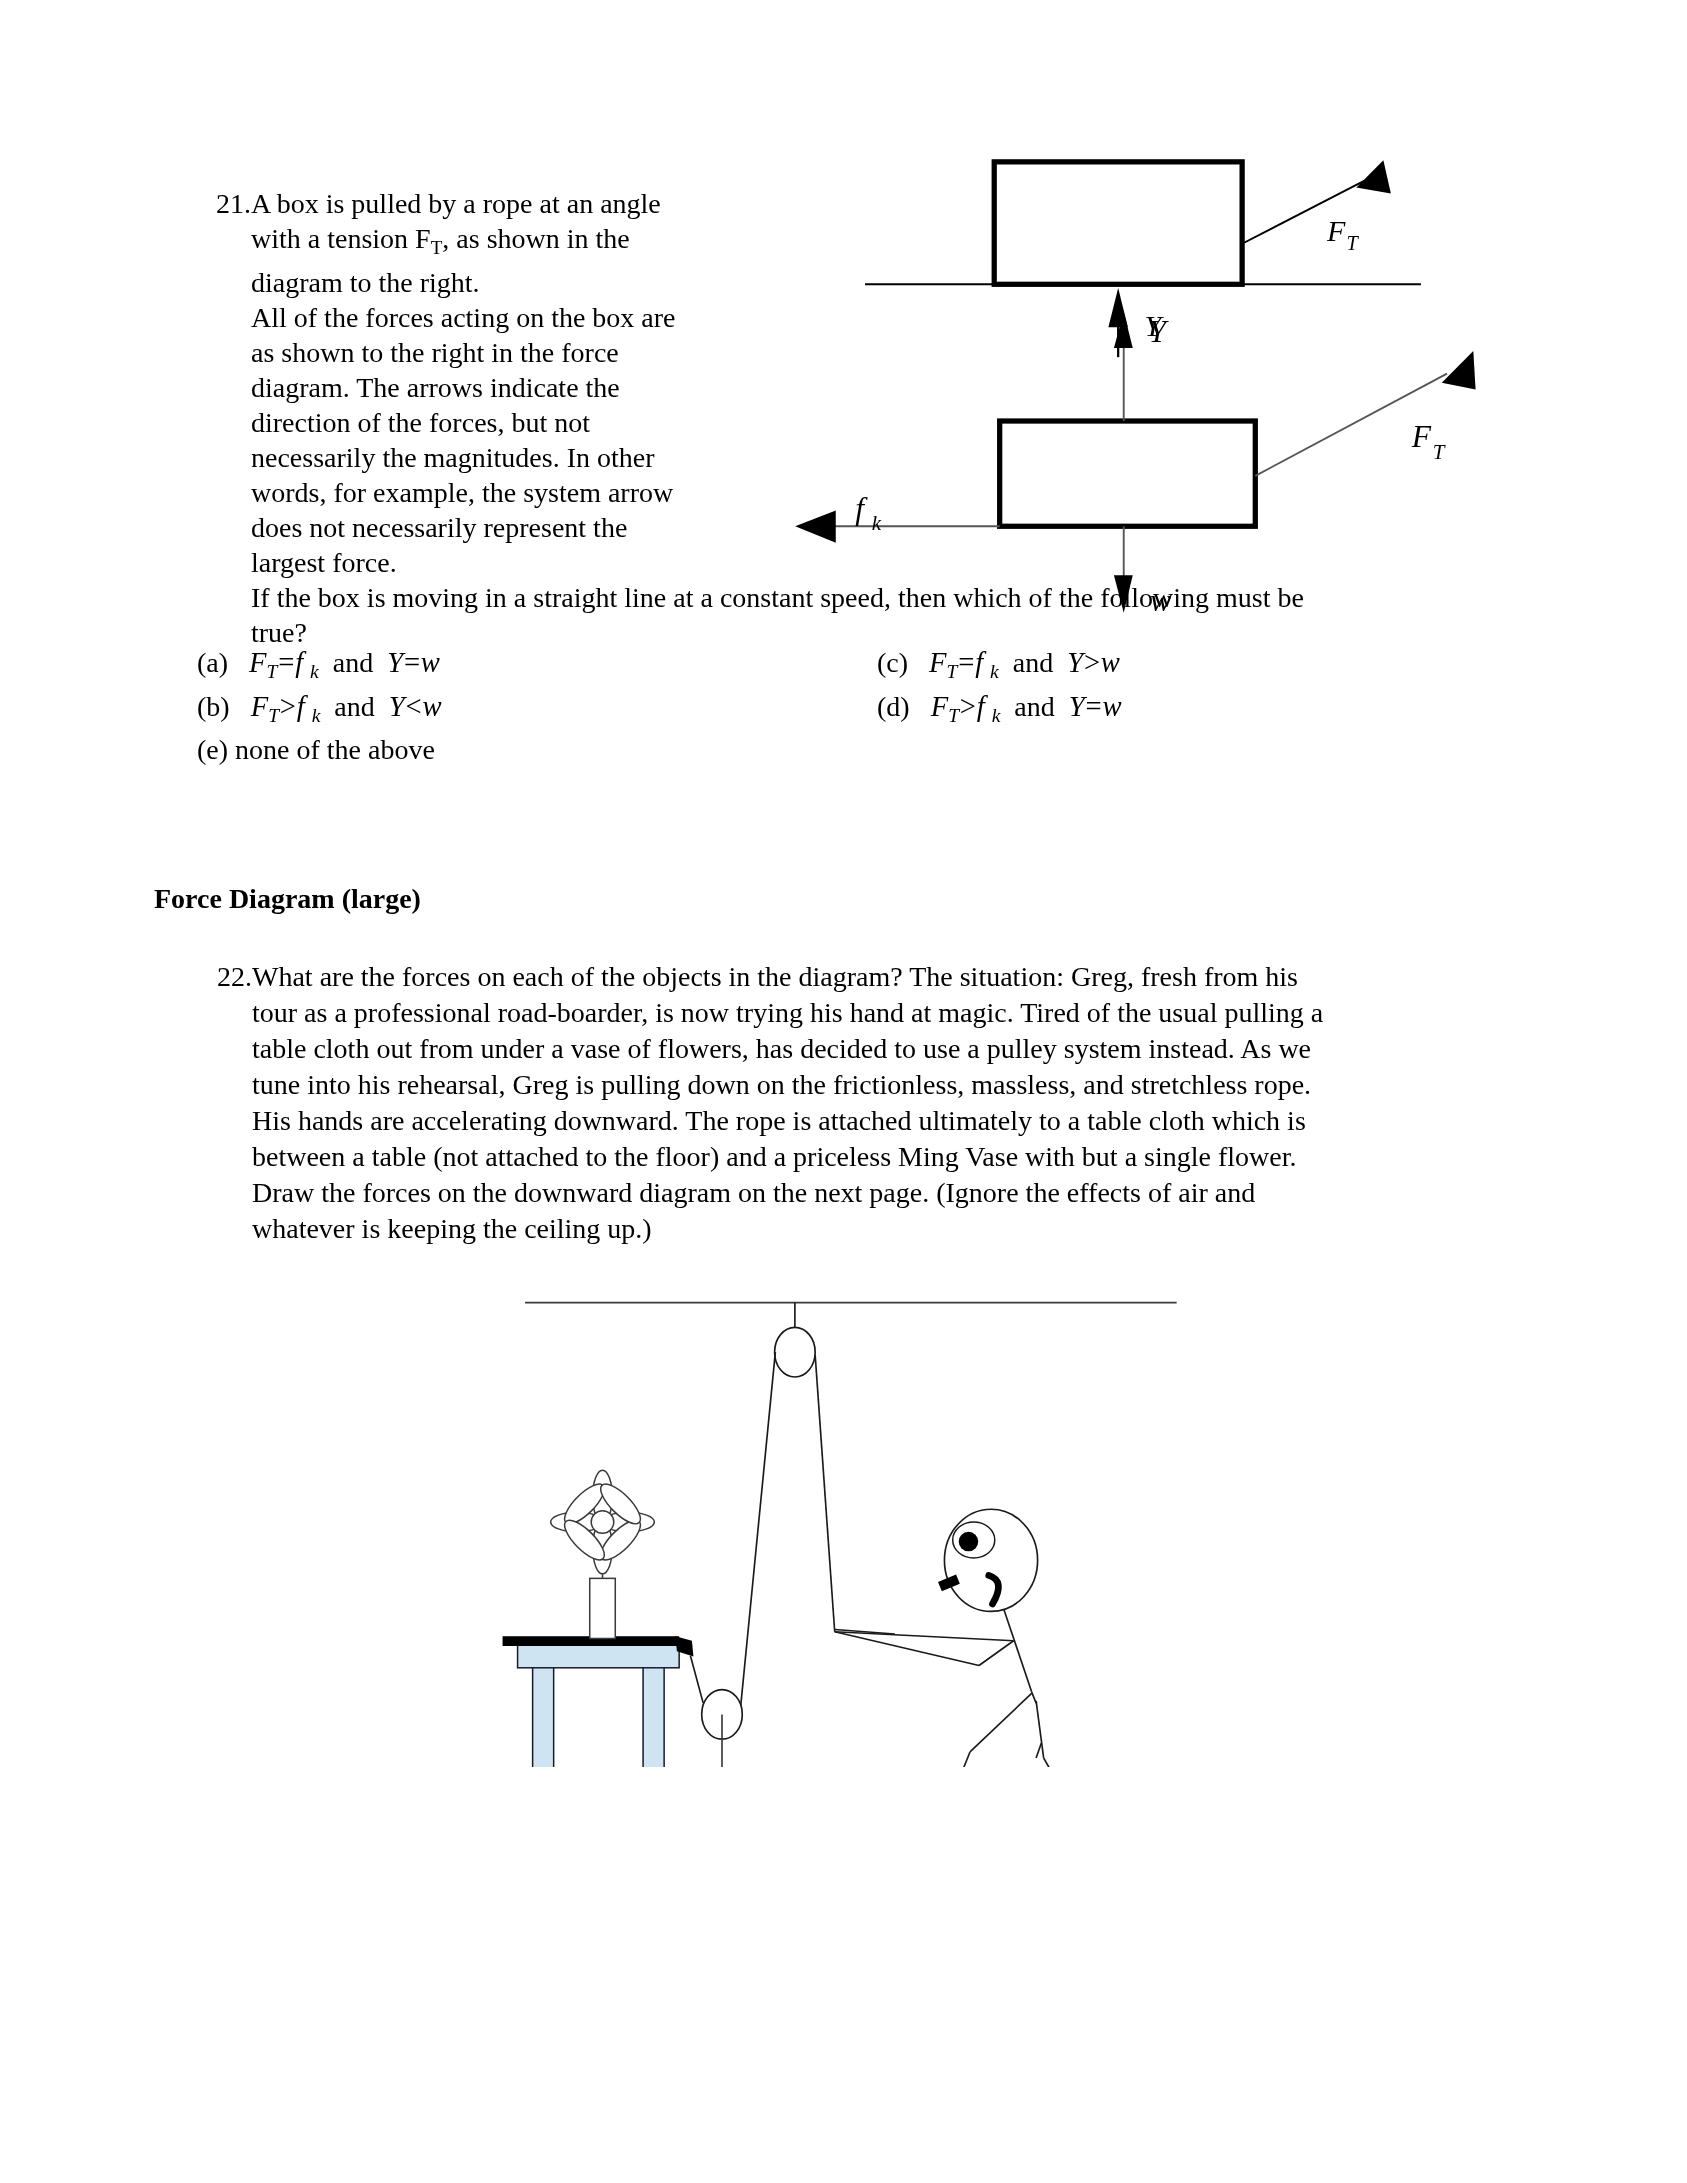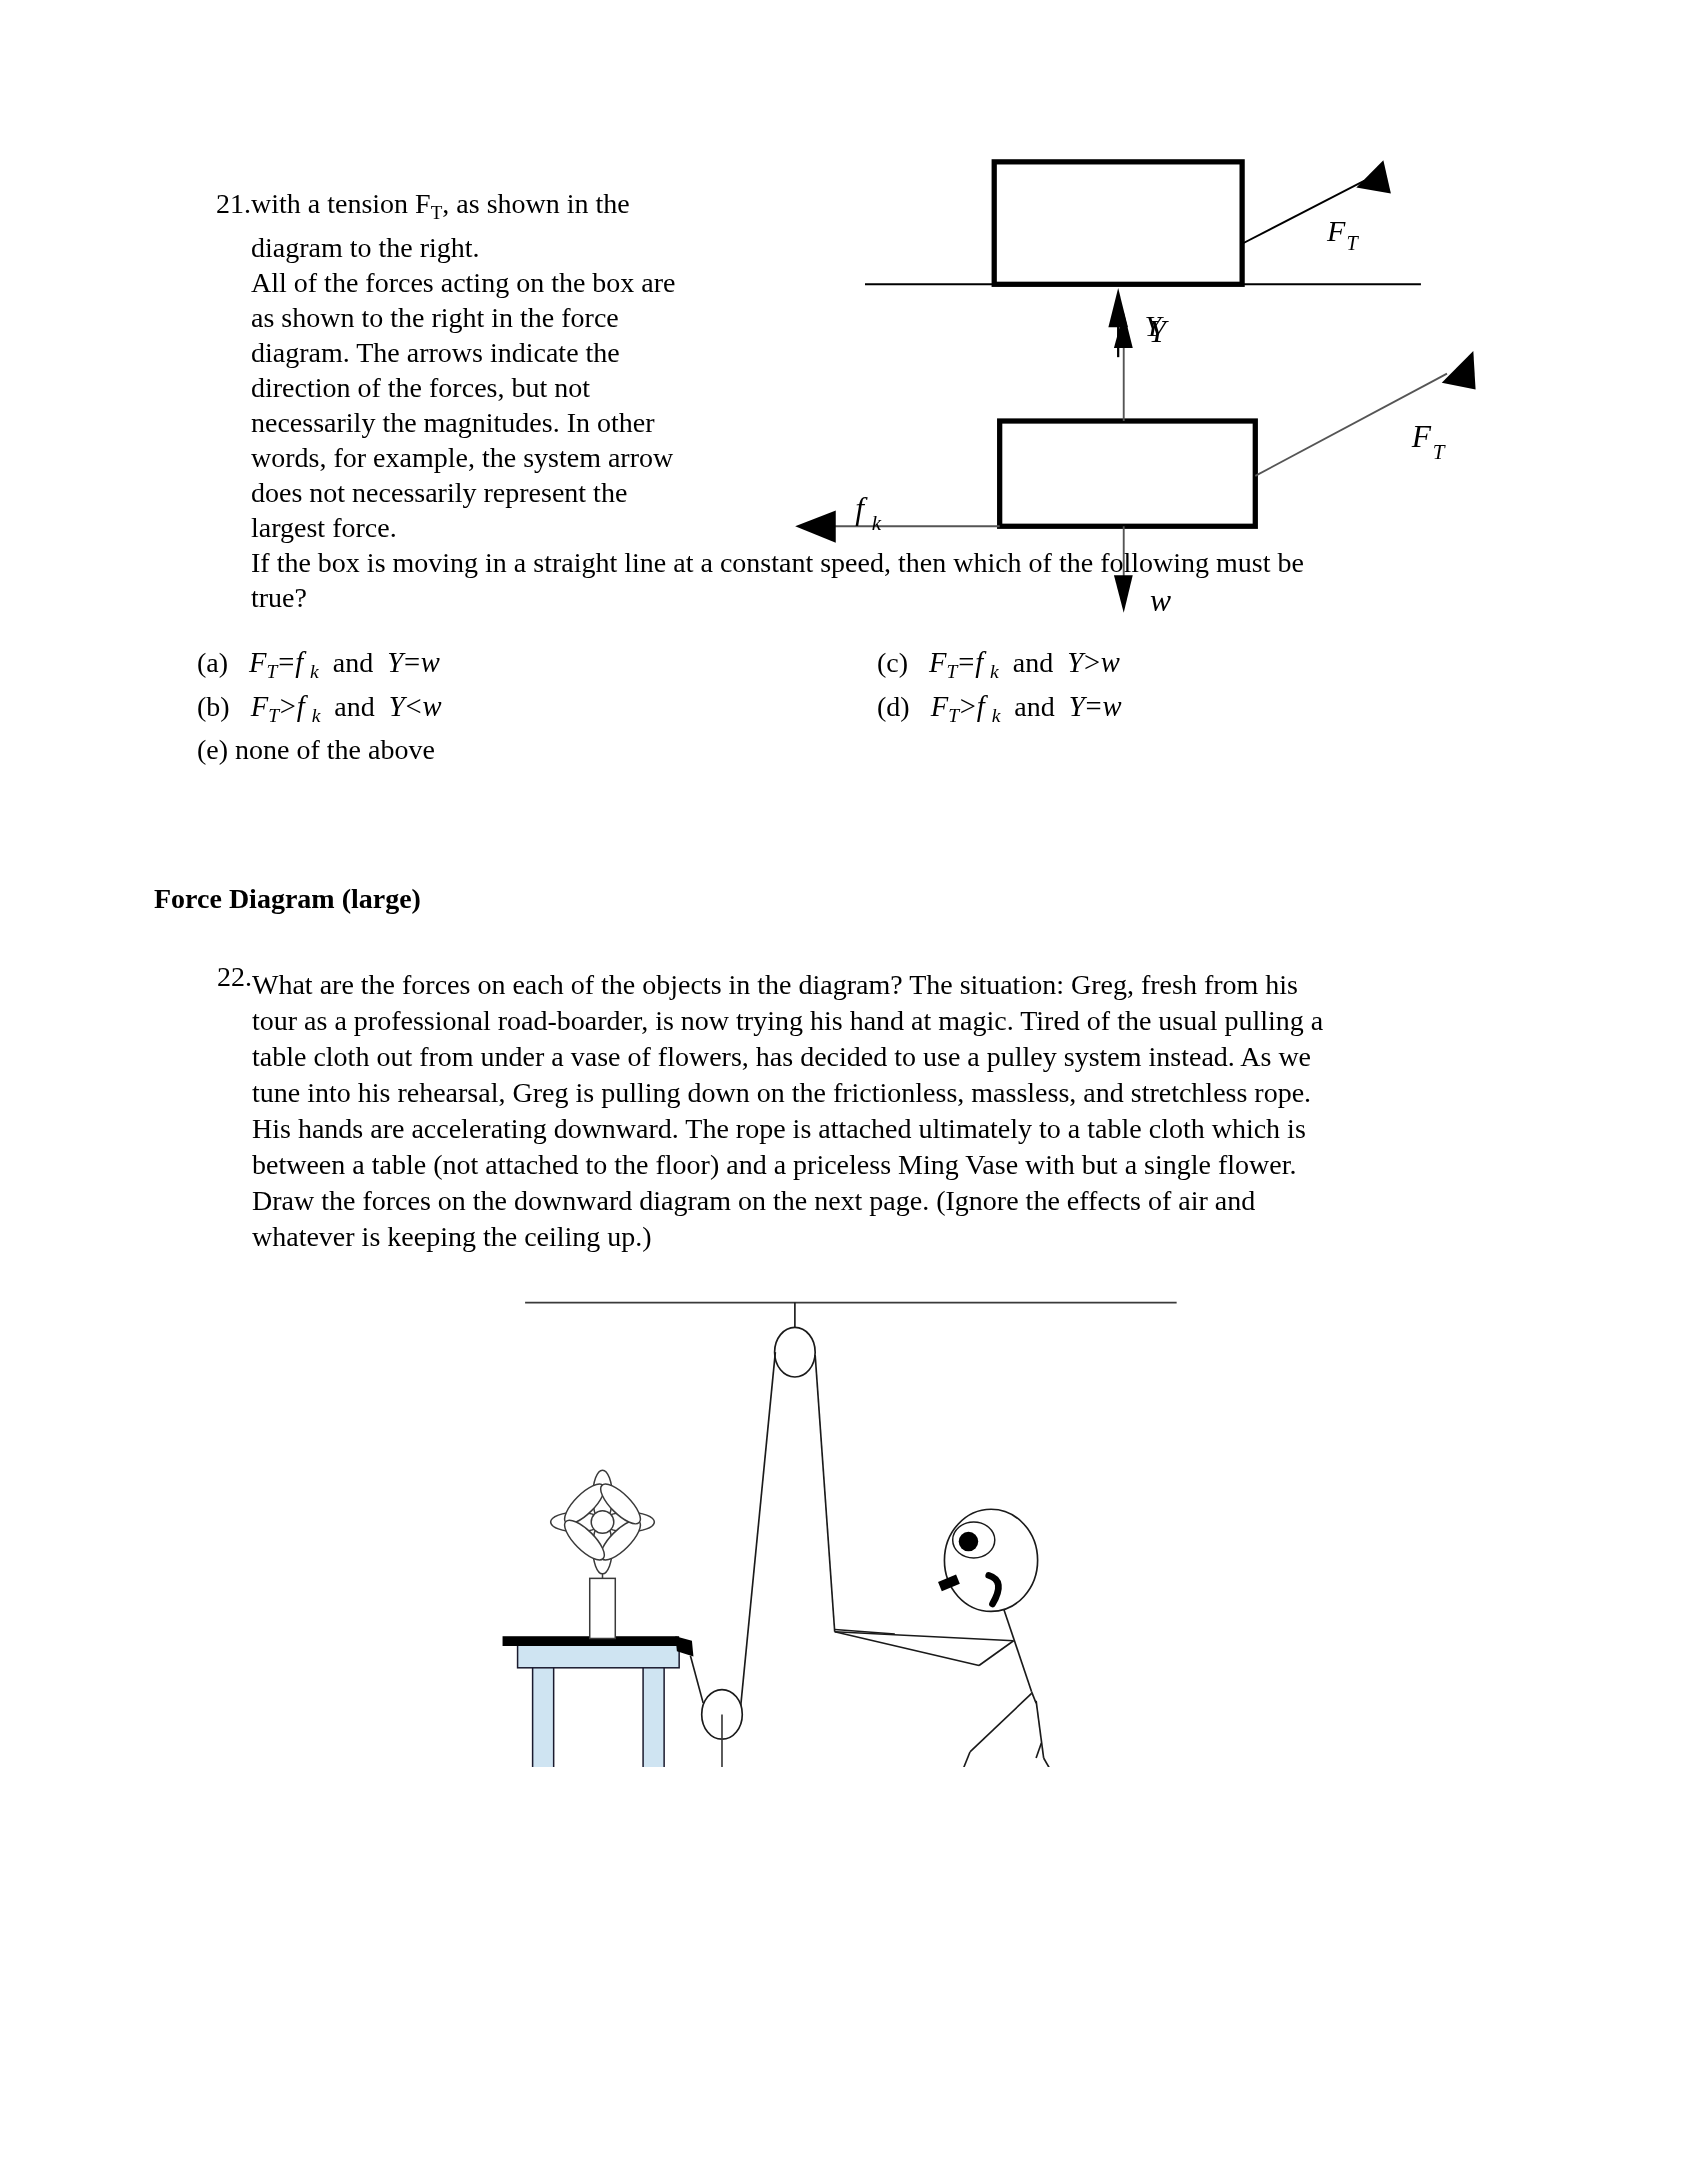--- a/index.html
+++ b/index.html
@@ -105,39 +105,40 @@
   }
 
   
   #q22 {
     position: absolute;
     left: 201px;
     top: 959px;
     width: 1323px;
   }
   #q22 .qnum { width: 51px; flex: 0 0 51px; }
-  #q22 .qbody { width: 1271px; margin-top: 8px; }
+  #q22 .qbody { width: 1271px; }
   .q22-line {
     font-size: 28px;
     line-height: 36px;
     white-space: nowrap;
   }
 
   
   .svg-abs { position: absolute; }
 </style>
 </head>
 <body>
 
 <div class="page">
 
   <div id="q21">
     <div class="qnum-row">
       <div class="qnum">21.</div>
       <div class="qbody narrow-col">
+        <div>A box is pulled by a rope at an angle</div>
         <div>
           <span>with a tension F</span><span class="sub">T</span><span>, as shown in the</span>
         </div>
         <div>diagram to the right.</div>
         <div>All of the forces acting on the box are</div>
         <div>as shown to the right in the force</div>
         <div>diagram.  The arrows indicate the</div>
         <div>direction of the forces, but not</div>
         <div>necessarily the magnitudes.  In other</div>
         <div>words, for example, the system arrow</div>

